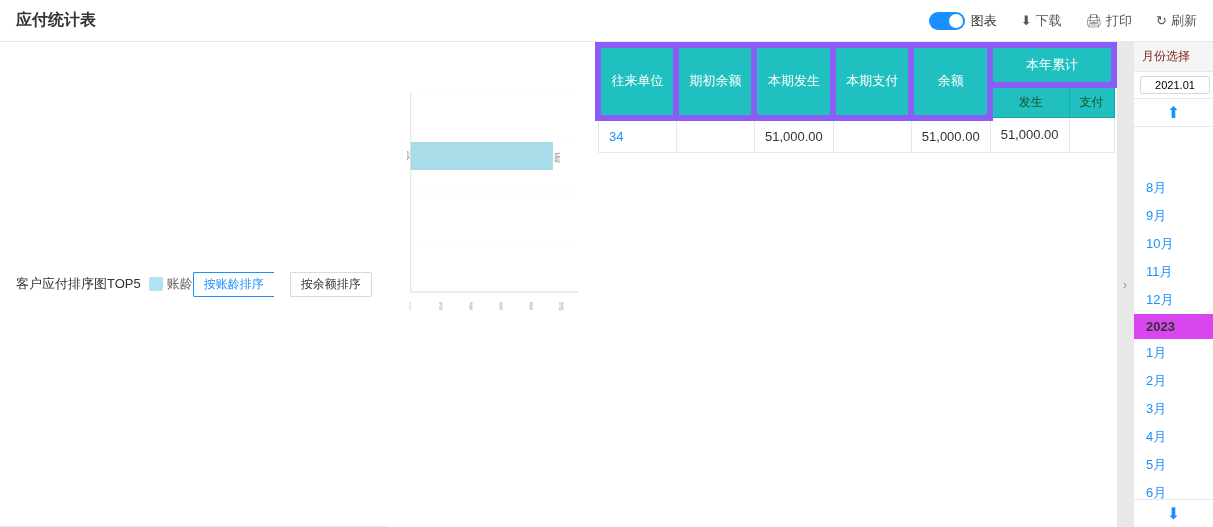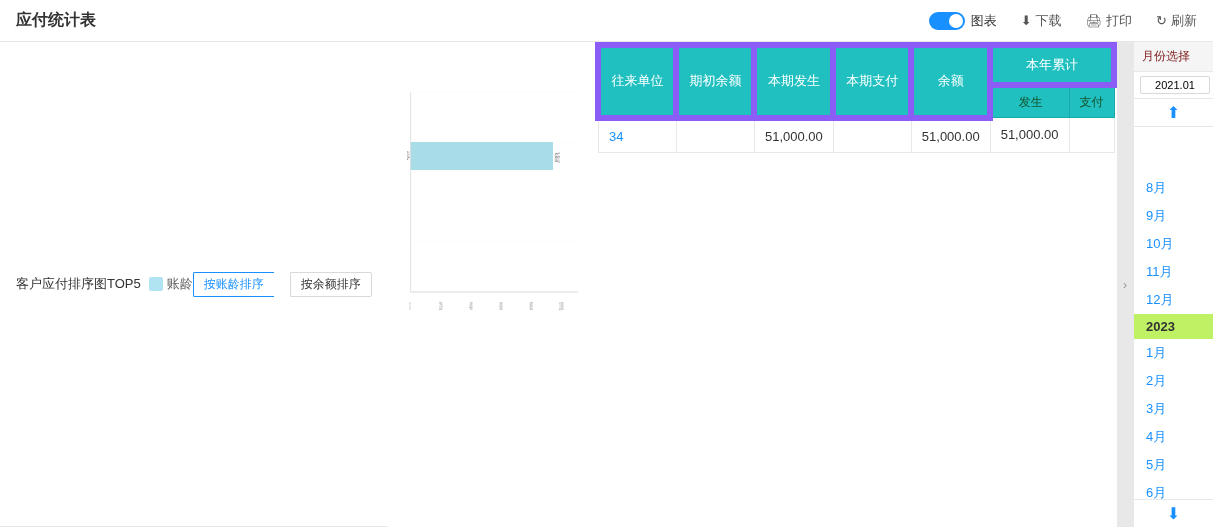--- a/index.html
+++ b/index.html
@@ -47,21 +47,21 @@
     .table-data-row td a { color: #1890ff; text-decoration: none; }
     
     
     .sidebar { width: 80px; border-left: 1px solid #e8e8e8; display: flex; flex-direction: column; background: #fff; }
     .sidebar-header { display: flex; align-items: center; padding: 6px 8px; background: #f5f5f5; border-bottom: 1px solid #e8e8e8; font-size: 12px; color: #7f1d1d; gap: 4px; }
     .sidebar-year-input { width: 70px; padding: 2px 4px; border: 1px solid #d9d9d9; font-size: 11px; text-align: center; border-radius: 2px; }
     .sidebar-months { flex: 1; overflow-y: auto; margin-top: 47px; }
     .sidebar-months::-webkit-scrollbar { width: 4px; }
     .sidebar-months::-webkit-scrollbar-thumb { background: #ccc; }
     .month-item { padding: 5px 12px; font-size: 13px; color: #1890ff; cursor: pointer; text-align: left; }
-    .month-item.active { background: #bef264; color: #333; font-weight: bold; }
+    .month-item.active { background: #d946ef; color: #333; font-weight: bold; }
     .sidebar-nav-btn { display: flex; justify-content: center; align-items: center; padding: 4px; cursor: pointer; color: #1890ff; font-size: 16px; border-top: 1px solid #e8e8e8; }
     .sidebar-nav-btn-top { border-top: none; border-bottom: 1px solid #e8e8e8; }
 
     .collapse-btn { width: 16px; background: #e8e8e8; display: flex; align-items: center; justify-content: center; cursor: pointer; color: #999; font-size: 12px; }
   </style>
 </head>
 <body>
 
 <div class="main-container">
 

